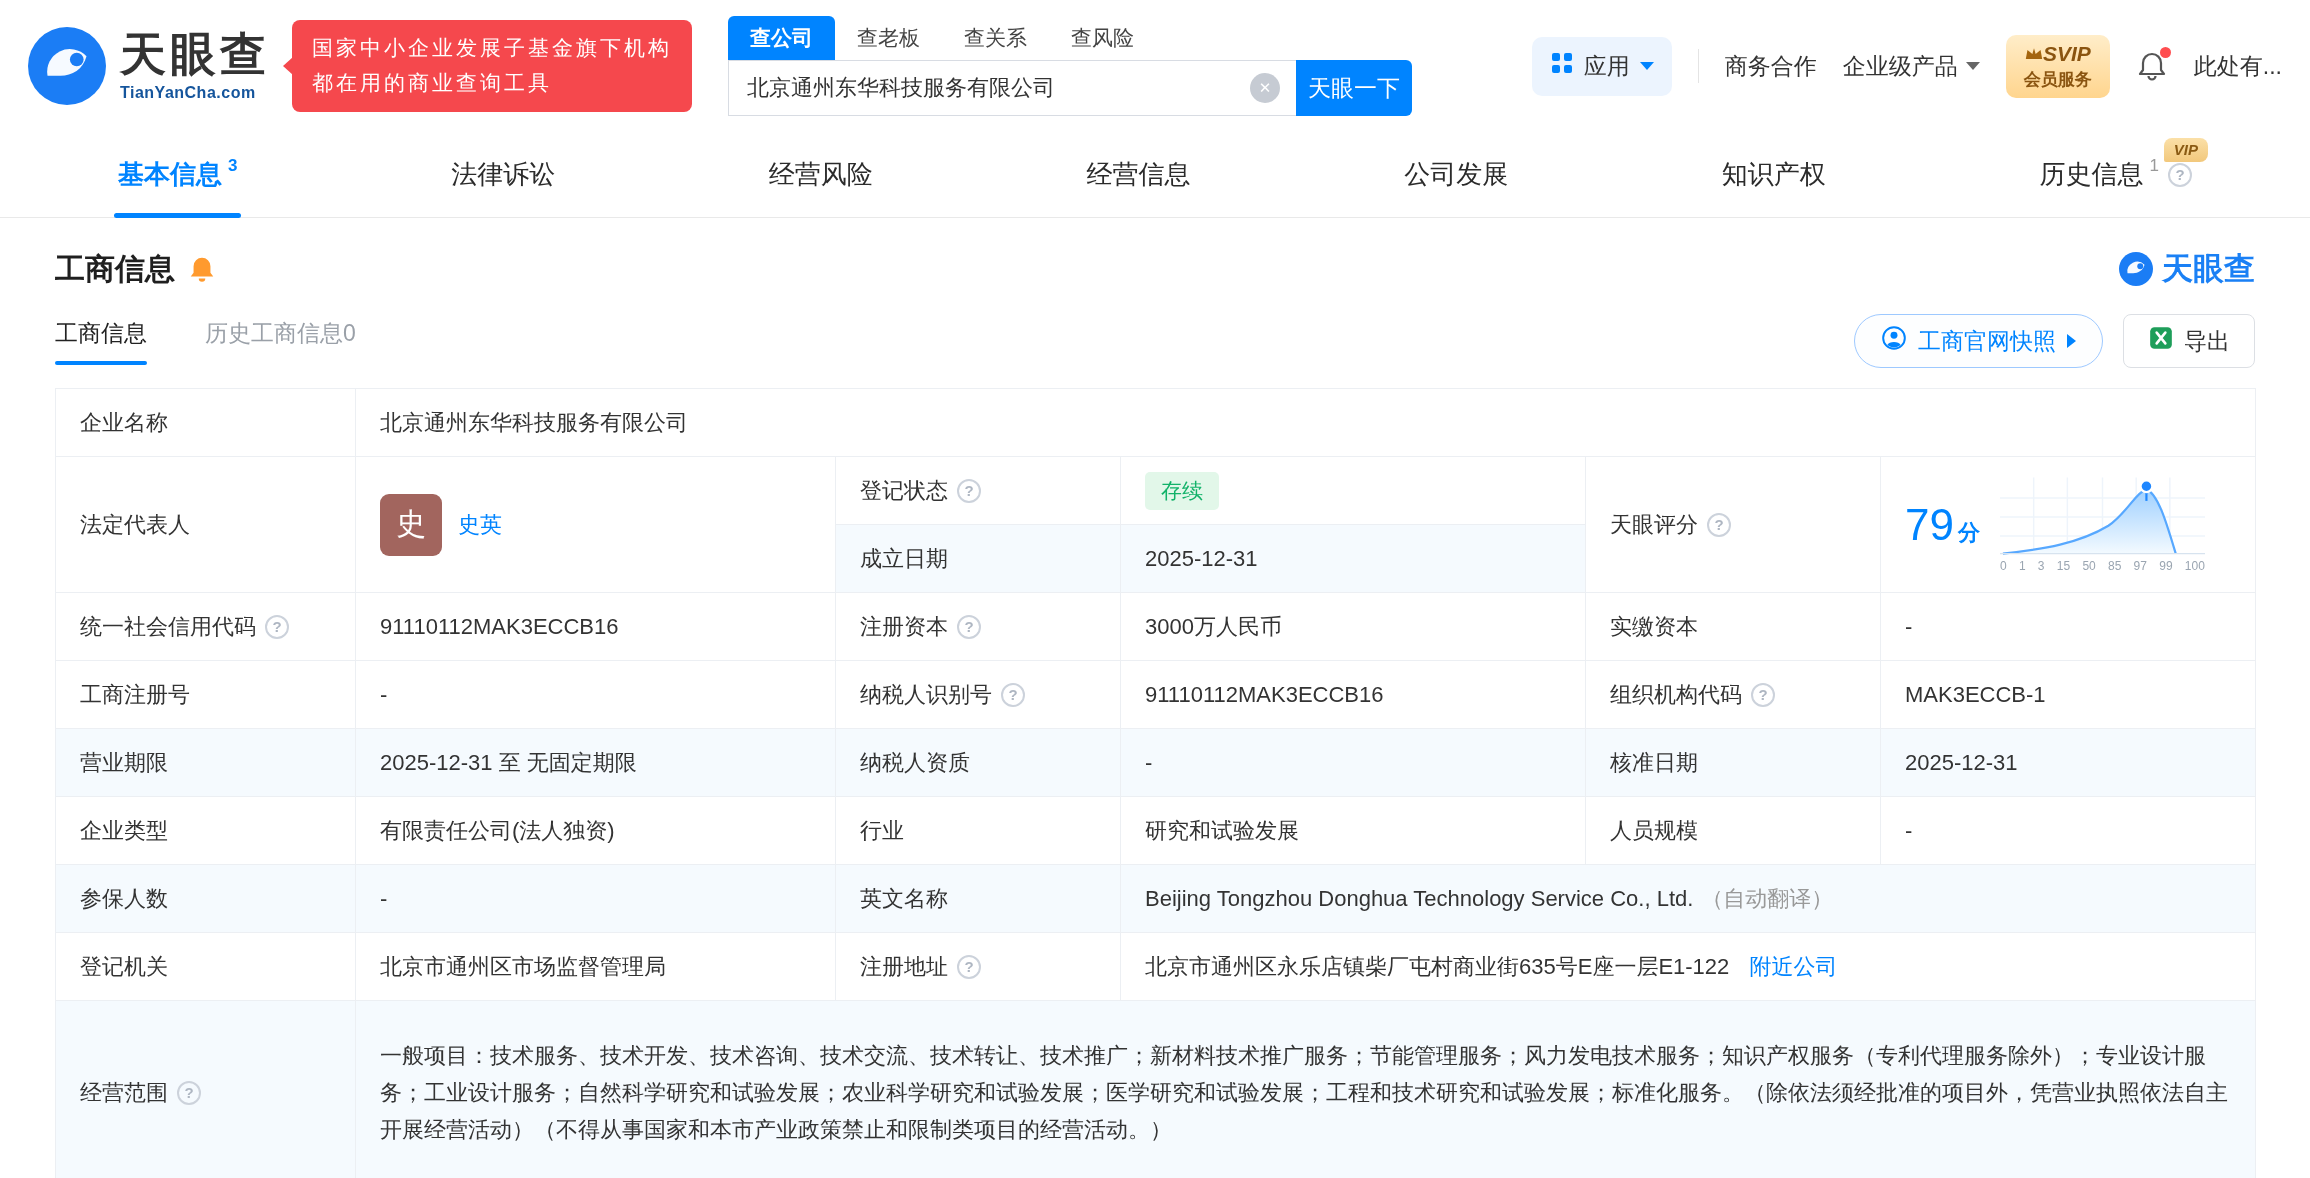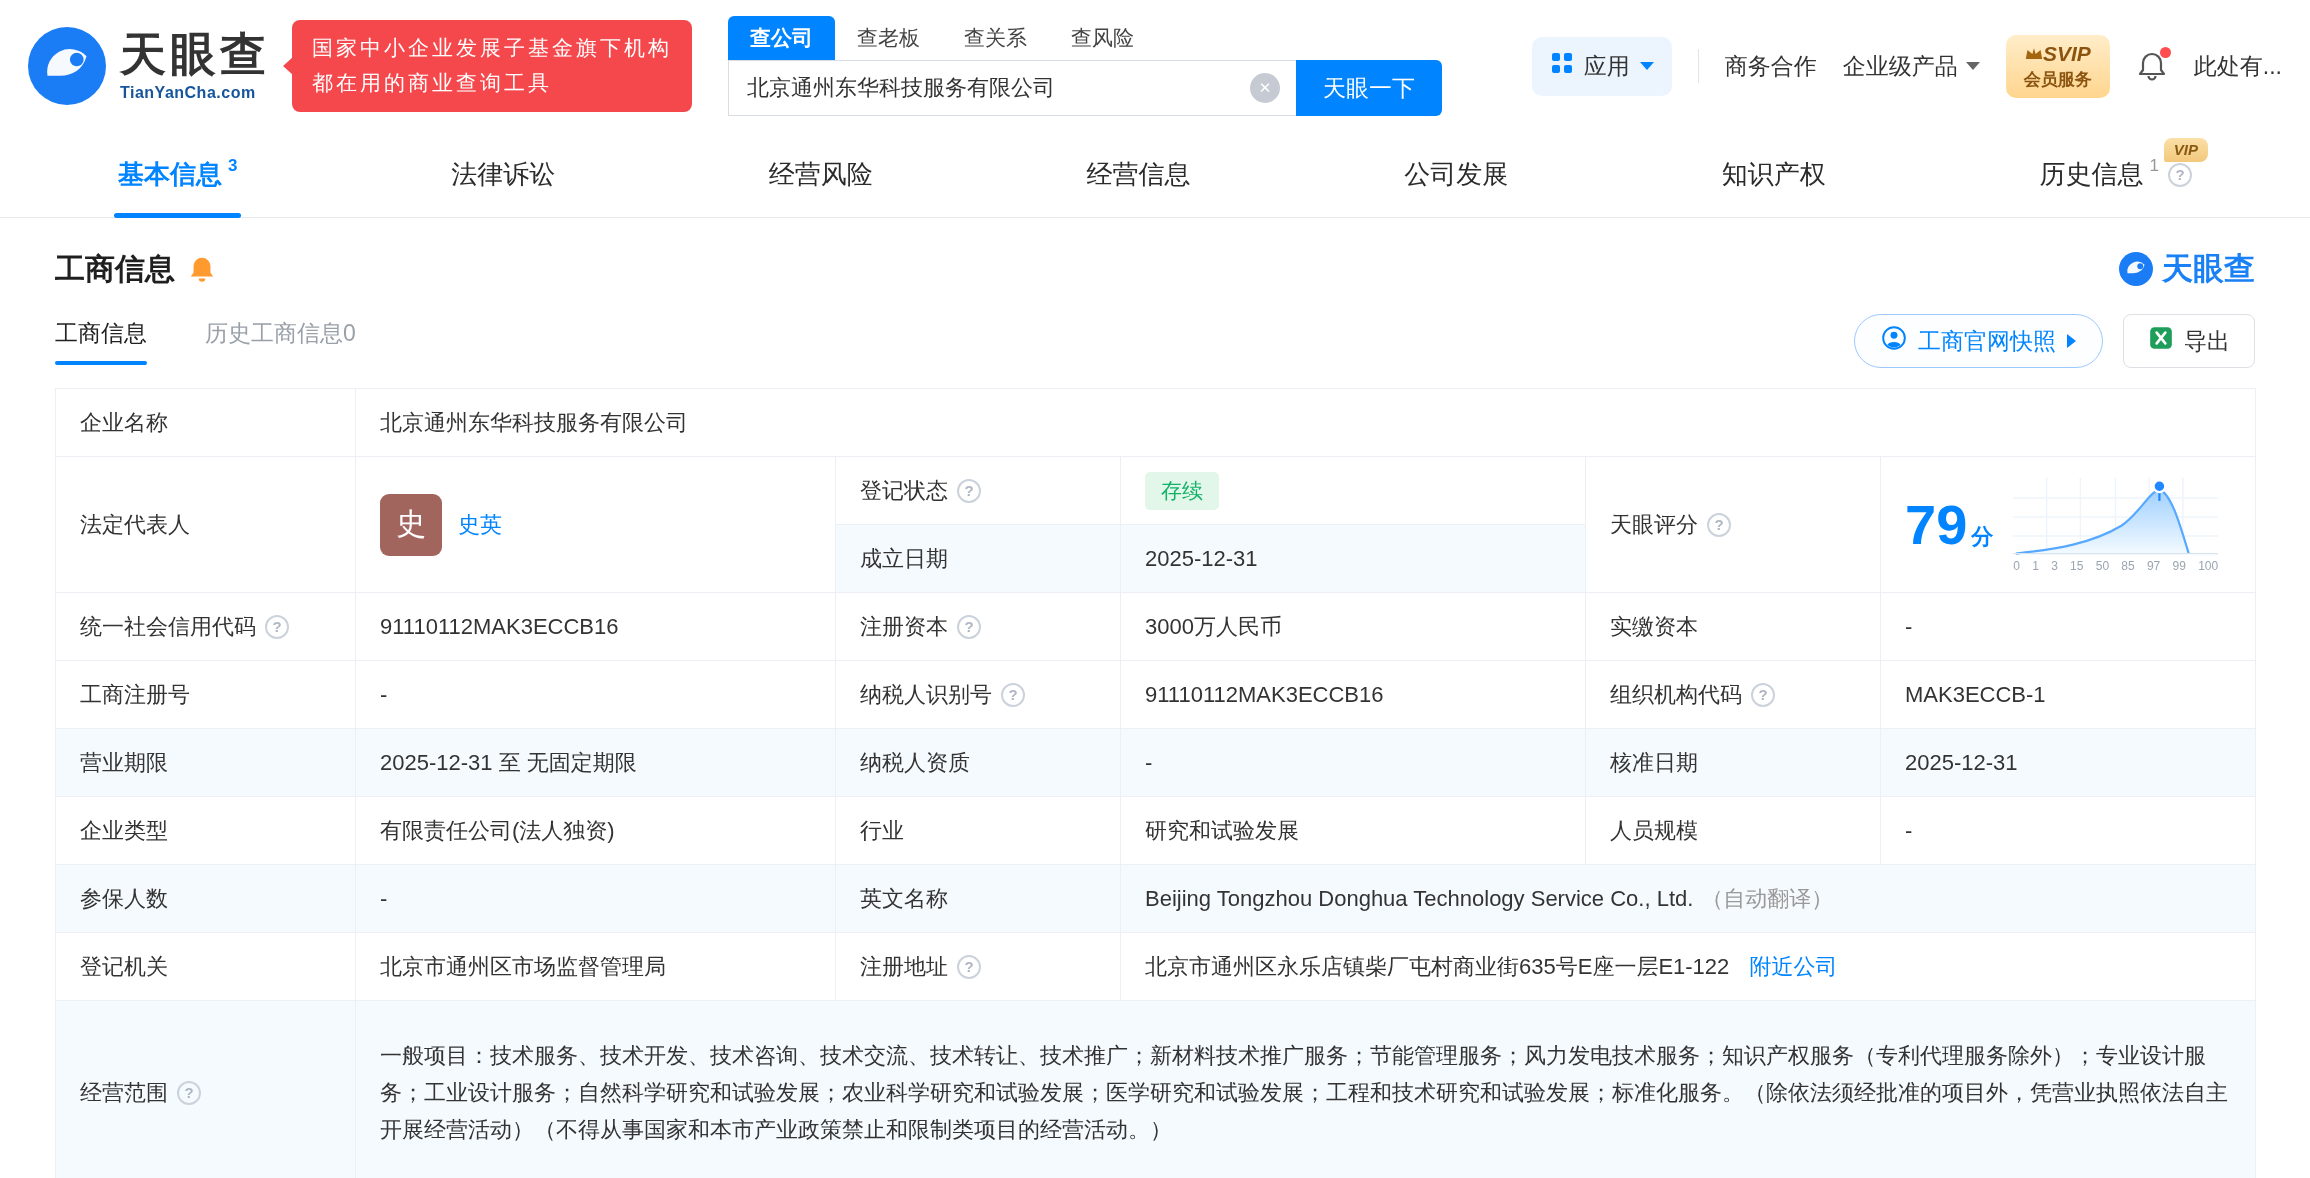--- a/index.html
+++ b/index.html
@@ -29,21 +29,21 @@
   .stab { font-size:21px; color:#444; padding:8px 22px; cursor:pointer; }
   .stab.active { background:#0084ff; color:#fff; border-radius:6px 6px 0 0; font-weight:700; }
   .search-row { display:flex; }
   .search-input-wrap { position:relative; width:568px; height:56px; }
   .search-input { width:100%; height:100%; border:1px solid #d8dce3; border-right:none;
     padding:0 62px 0 18px; font-size:22px; color:#333; outline:none;
     font-family:"Liberation Sans","DejaVu Sans",sans-serif; }
   .clear-btn { position:absolute; right:16px; top:50%; transform:translateY(-50%);
     width:30px; height:30px; border-radius:50%; background:#c6cbd3; color:#fff;
     font-size:15px; display:flex; align-items:center; justify-content:center; cursor:pointer; }
-  .search-btn { width:146px; height:56px; background:#0084ff; color:#fff; font-size:23px;
+  .search-btn { width:116px; height:56px; background:#0084ff; color:#fff; font-size:23px;
     border:none; border-radius:0 6px 6px 0; cursor:pointer; font-family:inherit; }
 
   .header-right { margin-left:auto; display:flex; align-items:center; gap:26px; font-size:23px; }
   .apps-pill { display:flex; align-items:center; gap:10px; background:#ecf4fe;
     border-radius:10px; padding:14px 18px; cursor:pointer; }
   .caret { width:0; height:0; border-left:7px solid transparent; border-right:7px solid transparent;
     border-top:8px solid #666; display:inline-block; }
   .caret-blue { border-top-color:#0084ff; }
   .vdiv { width:1px; height:34px; background:#e4e4e4; }
   .hlink { color:#333; display:flex; align-items:center; gap:8px; cursor:pointer; text-decoration:none; }
@@ -105,21 +105,21 @@
     padding:5px 16px; border-radius:5px; font-size:21px; }
   .avatar { width:62px; height:62px; border-radius:9px; background:#a2655e; color:#fff;
     font-size:30px; display:inline-flex; align-items:center; justify-content:center;
     margin-right:16px; vertical-align:middle; }
   .blue-link { color:#0084ff; cursor:pointer; text-decoration:none; }
   .gray-note { color:#999; margin-left:8px; }
   .rep-cell { display:flex; align-items:center; }
 
   .score-flex { display:flex; align-items:center; gap:20px; }
   .score-num { color:#0084ff; white-space:nowrap; }
-  .sn { font-size:56px; font-weight:700; }
+  .sn { font-size:44px; font-weight:400; }
   .su { font-size:22px; font-weight:700; margin-left:4px; }
   .score-chart { display:flex; flex-direction:column; }
   .axis { display:flex; justify-content:space-between; width:205px; font-size:12px;
     color:#9aa5b1; margin-top:2px; }
   .scope-cell { line-height:37px; padding:36px 24px !important; height:auto !important; }
   td.scope-lbl { vertical-align:middle; }
 </style>
 </head>
 <body>
 

